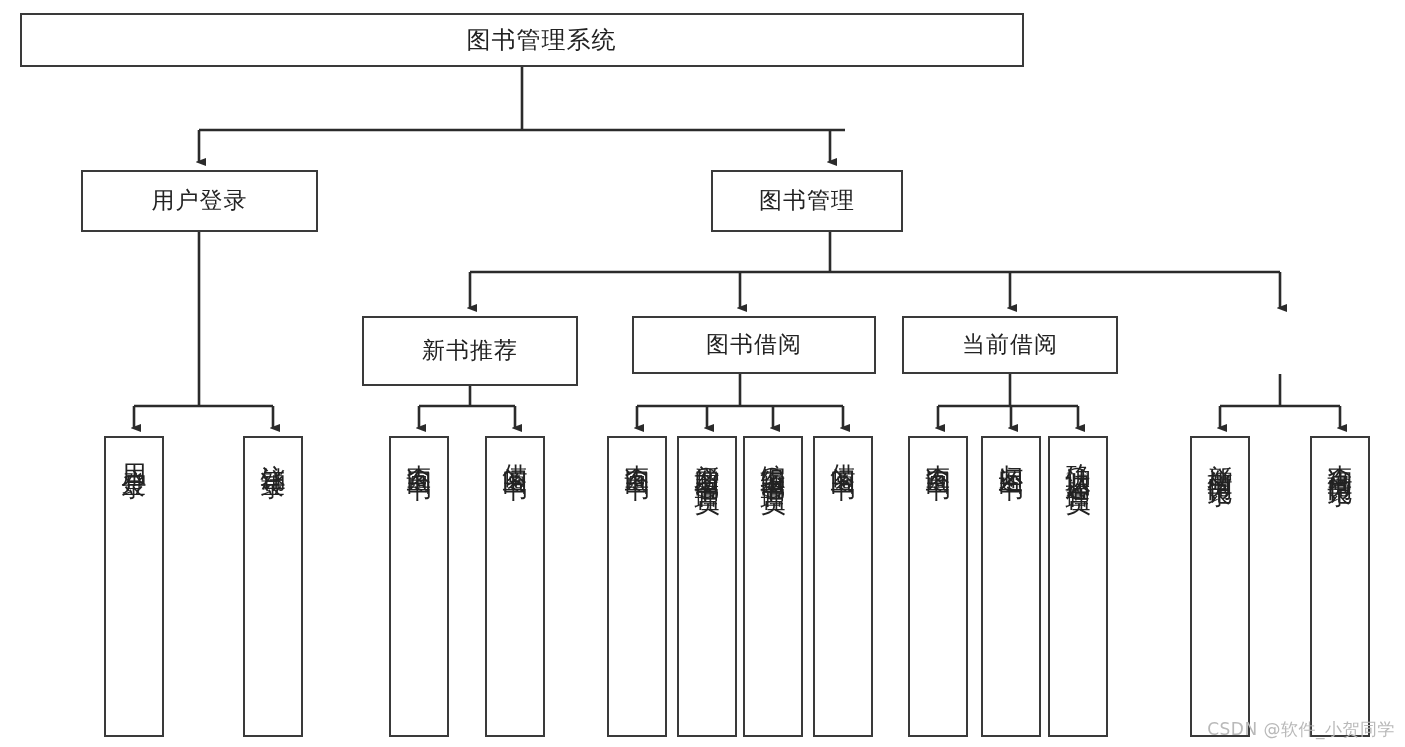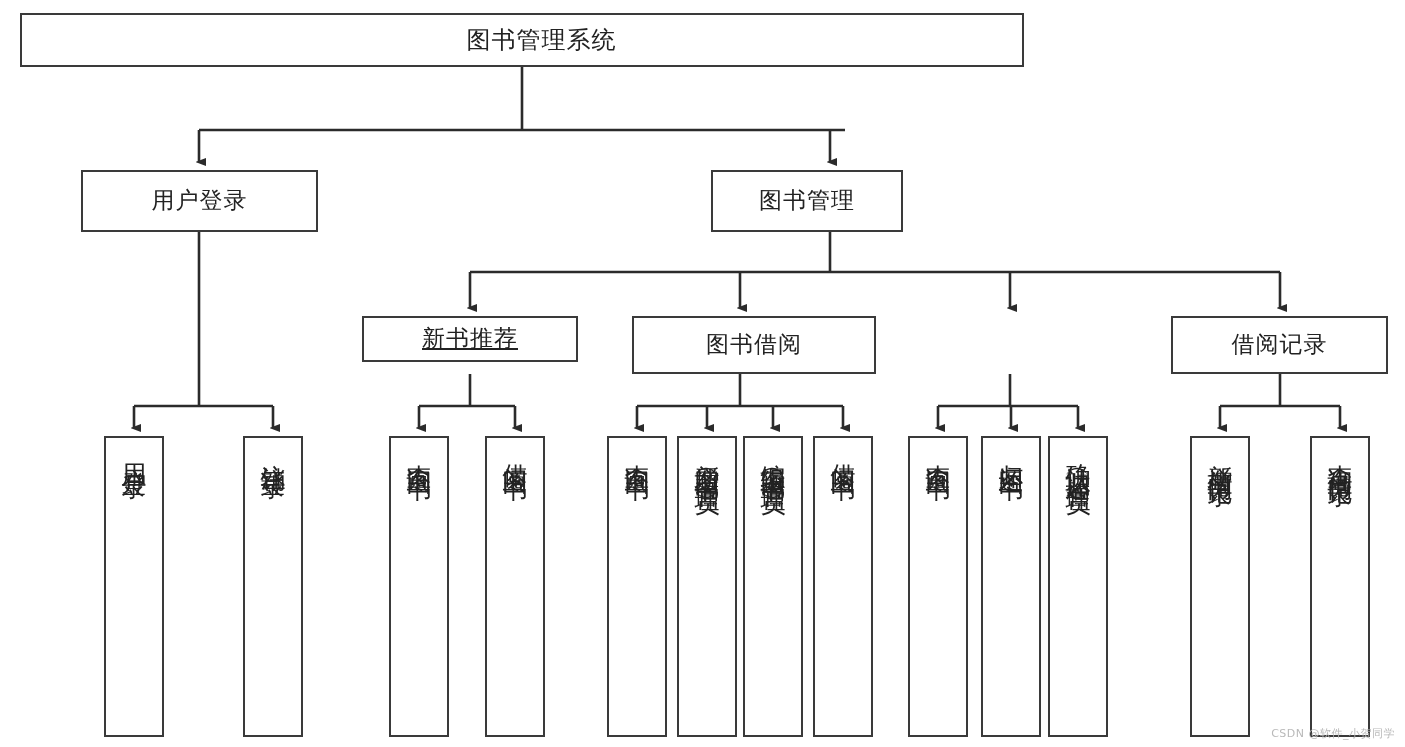--- a/index.html
+++ b/index.html
@@ -63,21 +63,21 @@
     font-size: 25px;
     line-height: 1.0;
     letter-spacing: 4px;
     white-space: nowrap;
     max-height: 288px;
   }
   .watermark {
     position: absolute;
     right: 10px;
     bottom: 6px;
-    font-size: 11px;
+    font-size: 17px;
     color: #b9b9b9;
     letter-spacing: 0.5px;
     z-index: 9;
     white-space: nowrap;
     font-family: "DejaVu Sans", "Liberation Sans", sans-serif;
   }
 </style>
 </head>
 <body>
 
@@ -137,28 +137,28 @@
     <span class="node-label">图书管理系统</span>
   </div>
 
   <div class="node h-node" style="left:81px; top:170px; width:237px; height:62px;">
     <span class="node-label">用户登录</span>
   </div>
   <div class="node h-node" style="left:711px; top:170px; width:192px; height:62px;">
     <span class="node-label">图书管理</span>
   </div>
 
-  <div class="node h-node" style="left:362px; top:316px; width:216px; height:46px;text-decoration:underline;">
+  <div class="node h-node" style="left:362px; top:316px; width:216px; height:70px;">
     <span class="node-label">新书推荐</span>
   </div>
   <div class="node h-node" style="left:632px; top:316px; width:244px; height:58px;">
     <span class="node-label">图书借阅</span>
   </div>
-  <div class="node h-node" style="left:1171px; top:316px; width:217px; height:58px;">
-    <span class="node-label">借阅记录</span>
+  <div class="node h-node" style="left:902px; top:316px; width:216px; height:58px;">
+    <span class="node-label">当前借阅</span>
   </div>
 
   <div class="node v-node" style="left:104px; top:436px; width:60px; height:301px;">
     <span class="node-label">用户登录</span>
   </div>
   <div class="node v-node" style="left:243px; top:436px; width:60px; height:301px;">
     <span class="node-label">注销登录</span>
   </div>
 
   <div class="node v-node" style="left:389px; top:436px; width:60px; height:301px;">

